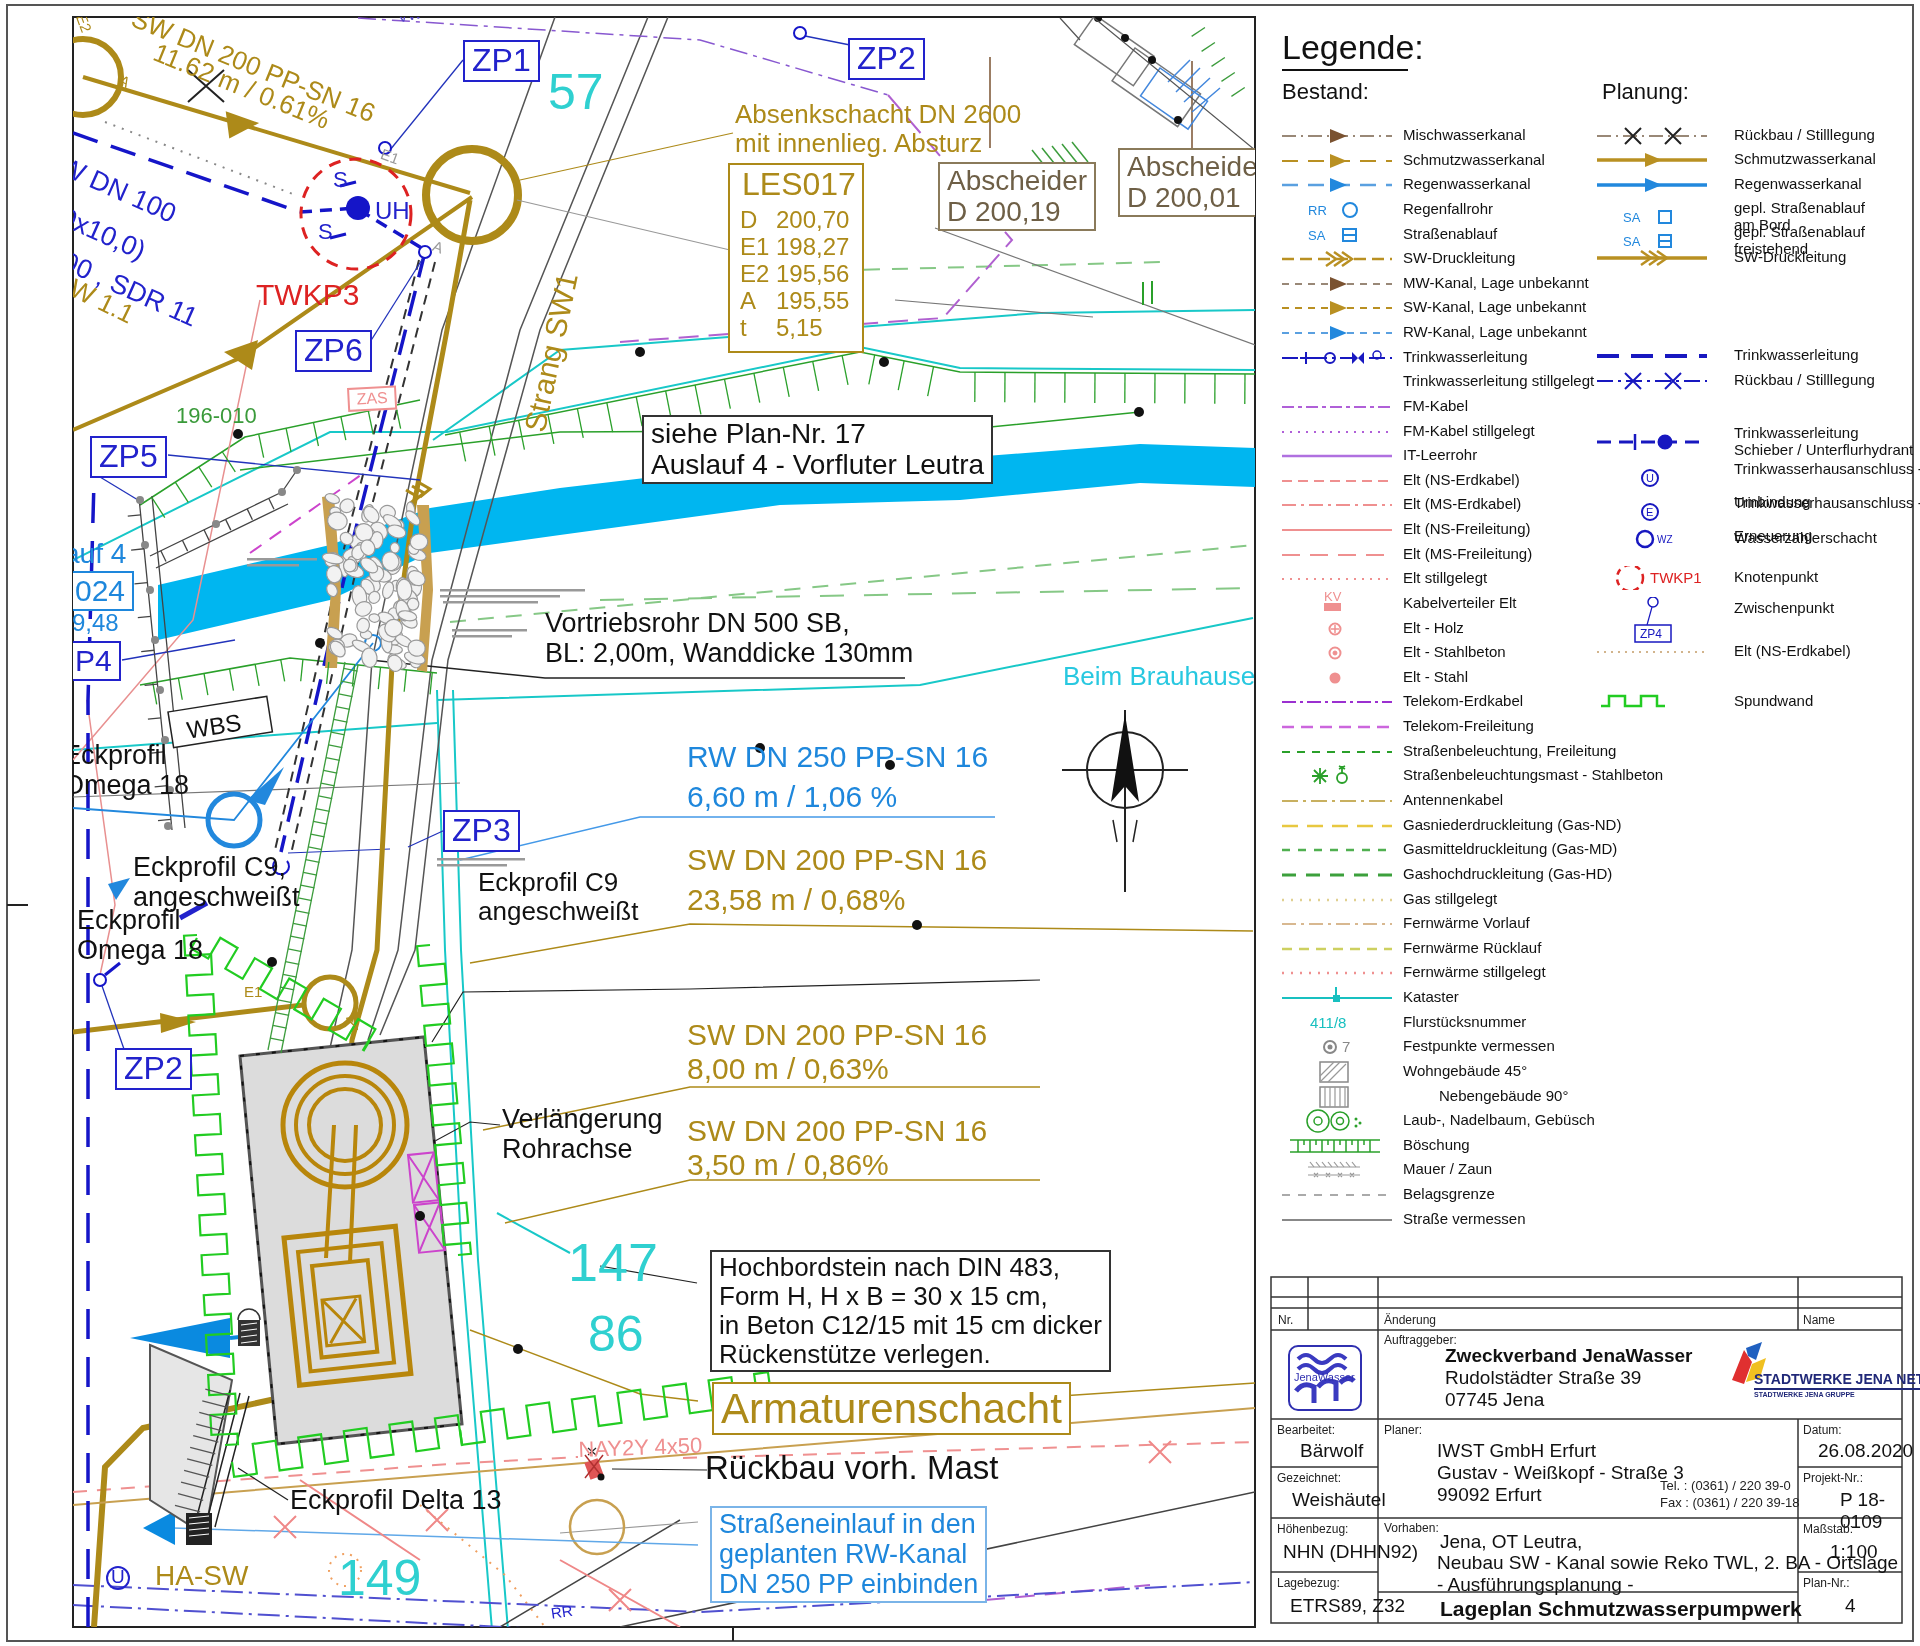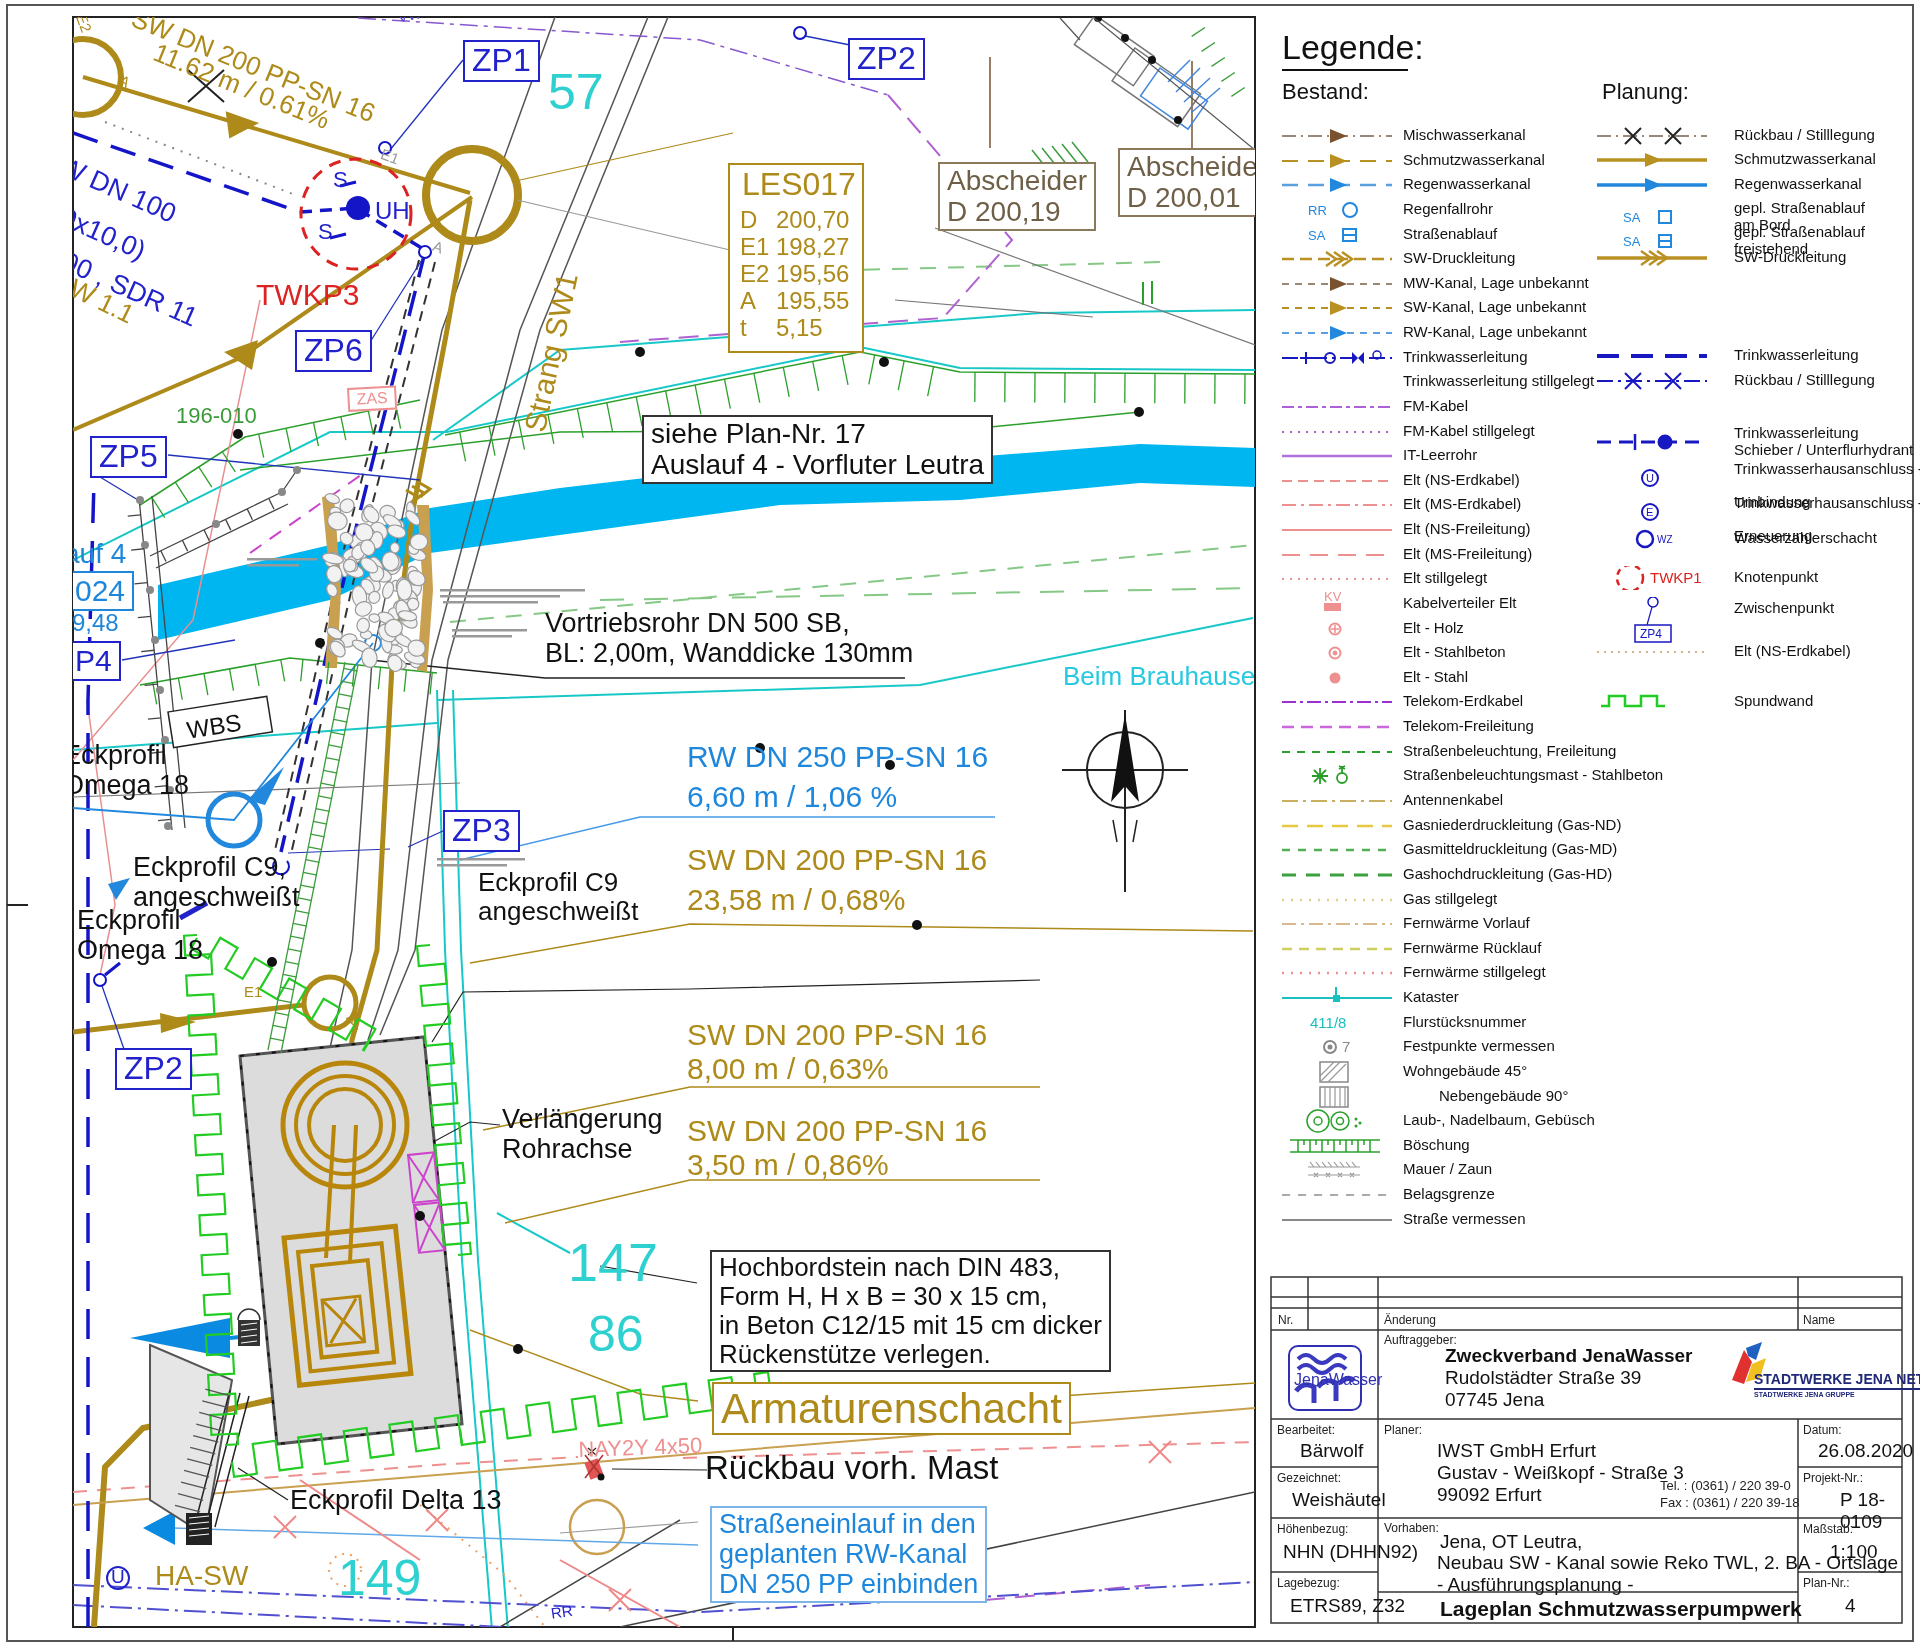--- a/index.html
+++ b/index.html
@@ -549,20 +549,22 @@
       <div class="lbl" style="left: 260px; top: 151px; font-size: 22px; color: rgb(34, 34, 204);">S</div>
       <div class="lbl" style="left: 245px; top: 203px; font-size: 22px; color: rgb(34, 34, 204);">S</div>
       <div class="lbl" style="left: 302px; top: 181px; font-size: 24px; color: rgb(34, 34, 204);">UH</div>
       <div class="lbl" style="left: 15px; top: -5px; font-size: 15px; color: rgb(173, 138, 25); transform: rotate(70deg);">E2</div>
       <div class="lbl" style="left: 51px; top: 55px; font-size: 15px; color: rgb(173, 138, 25); transform: rotate(30deg);">A</div>
       <div class="lbl" style="left: 311px; top: 129px; font-size: 15px; color: rgb(153, 153, 153); transform: rotate(20deg);">E1</div>
       <div class="lbl" style="left: 363px; top: 221px; font-size: 15px; color: rgb(153, 153, 153); transform: rotate(20deg);">A</div>
       <div class="lbl" style="left: 475px; top: 47px; font-size: 50px; color: rgb(47, 208, 208);">57</div>
       <div class="lbl boxed" style="left: 390px; top: 23px; font-size: 32px; color: rgb(34, 34, 204); border: 2px solid rgb(34, 34, 204);">ZP1</div>
       <div class="lbl boxed" style="left: 775px; top: 21px; font-size: 32px; color: rgb(34, 34, 204); border: 2px solid rgb(34, 34, 204);">ZP2</div>
+      <div class="lbl" style="left: 662px; top: 83px; font-size: 26px; color: rgb(173, 138, 25);">Absenkschacht DN 2600
+mit innenlieg. Absturz</div>
       <div class="lbl boxed" style="left: 865px; top: 145px; font-size: 28px; color: rgb(110, 95, 70); border: 2px solid rgb(138, 122, 90);">Abscheider
 D 200,19</div>
       <div class="lbl boxed" style="left: 1045px; top: 131px; font-size: 28px; color: rgb(110, 95, 70); border: 2px solid rgb(138, 122, 90);">Abscheider
 D 200,01</div>
       <div class="lbl" style="left: 445px; top: 411px; font-size: 30px; color: rgb(173, 138, 25); transform: rotate(-78deg);">Strang SW1</div>
       <div class="lbl boxed" style="left: 222px; top: 313px; font-size: 32px; color: rgb(34, 34, 204); border: 2px solid rgb(34, 34, 204);">ZP6</div>
       <div class="lbl" style="left: 103px; top: 387px; font-size: 22px; color: rgb(58, 154, 58);">196-010</div>
       <div class="lbl boxed" style="left: 274px; top: 371px; font-size: 16px; color: rgb(239, 144, 144); transform: rotate(-3deg); border: 2px solid rgb(239, 144, 144);">ZAS</div>
       <div class="lbl boxed" style="left: 17px; top: 419px; font-size: 32px; color: rgb(34, 34, 204); border: 2px solid rgb(34, 34, 204);">ZP5</div>
       <div class="lbl boxed" style="left: 569px; top: 398px; font-size: 28px; color: rgb(17, 17, 17); border: 2px solid rgb(51, 51, 51);">siehe Plan-Nr. 17
@@ -1114,21 +1116,21 @@
   <div class="tbv" style="left:1830px;top:1541px;">1:100</div>
   <div class="tb" style="left:1803px;top:1576px;">Plan-Nr.:</div>
   <div class="tbv" style="left:1845px;top:1595px;">4</div>
 
   <div style="position:absolute;left:1288px;top:1345px;width:70px;height:62px;border:2px solid #3030b0;border-radius:10px;">
     <svg width="70" height="62" viewBox="0 0 70 62">
       <path d="M8,12 q8,-8 16,0 t16,0 t16,0" stroke="#3a3ac0" stroke-width="4" fill="none"></path>
       <path d="M8,22 q8,-8 16,0 t16,0 t16,0" stroke="#3a3ac0" stroke-width="4" fill="none"></path>
       <path d="M6,44 q8,-10 18,-4 l0,16 M28,40 q8,-10 18,-4 l0,18 M50,36 q8,-8 14,-2" stroke="#3a3ac0" stroke-width="5" fill="none"></path>
     </svg>
-    <div class="lbl" style="left:4px;top:24px;font-size:16px;color:#3030b0;">JenaWasser</div>
+    <div class="lbl" style="left:4px;top:24px;font-size:11px;color:#3030b0;">JenaWasser</div>
   </div>
 
   <div style="position:absolute;left:1722px;top:1340px;width:180px;height:60px;">
     <svg width="60" height="52" viewBox="0 0 60 52" style="position:absolute;left:0;top:0">
       <path d="M10,40 L22,10 30,22 22,44 Z" fill="#e03030"></path>
       <path d="M24,8 L40,2 34,20 26,16 Z" fill="#2060c0"></path>
       <path d="M30,24 L44,18 38,38 24,42 Z" fill="#f0c020"></path>
     </svg>
     <div class="lbl" style="left:32px;top:32px;font-size:14px;font-weight:bold;color:#202878;border-bottom:2px solid #202878;">STADTWERKE JENA NETZE</div>
     <div class="lbl" style="left:32px;top:51px;font-size:7px;font-weight:bold;color:#202878;">STADTWERKE JENA GRUPPE</div>

